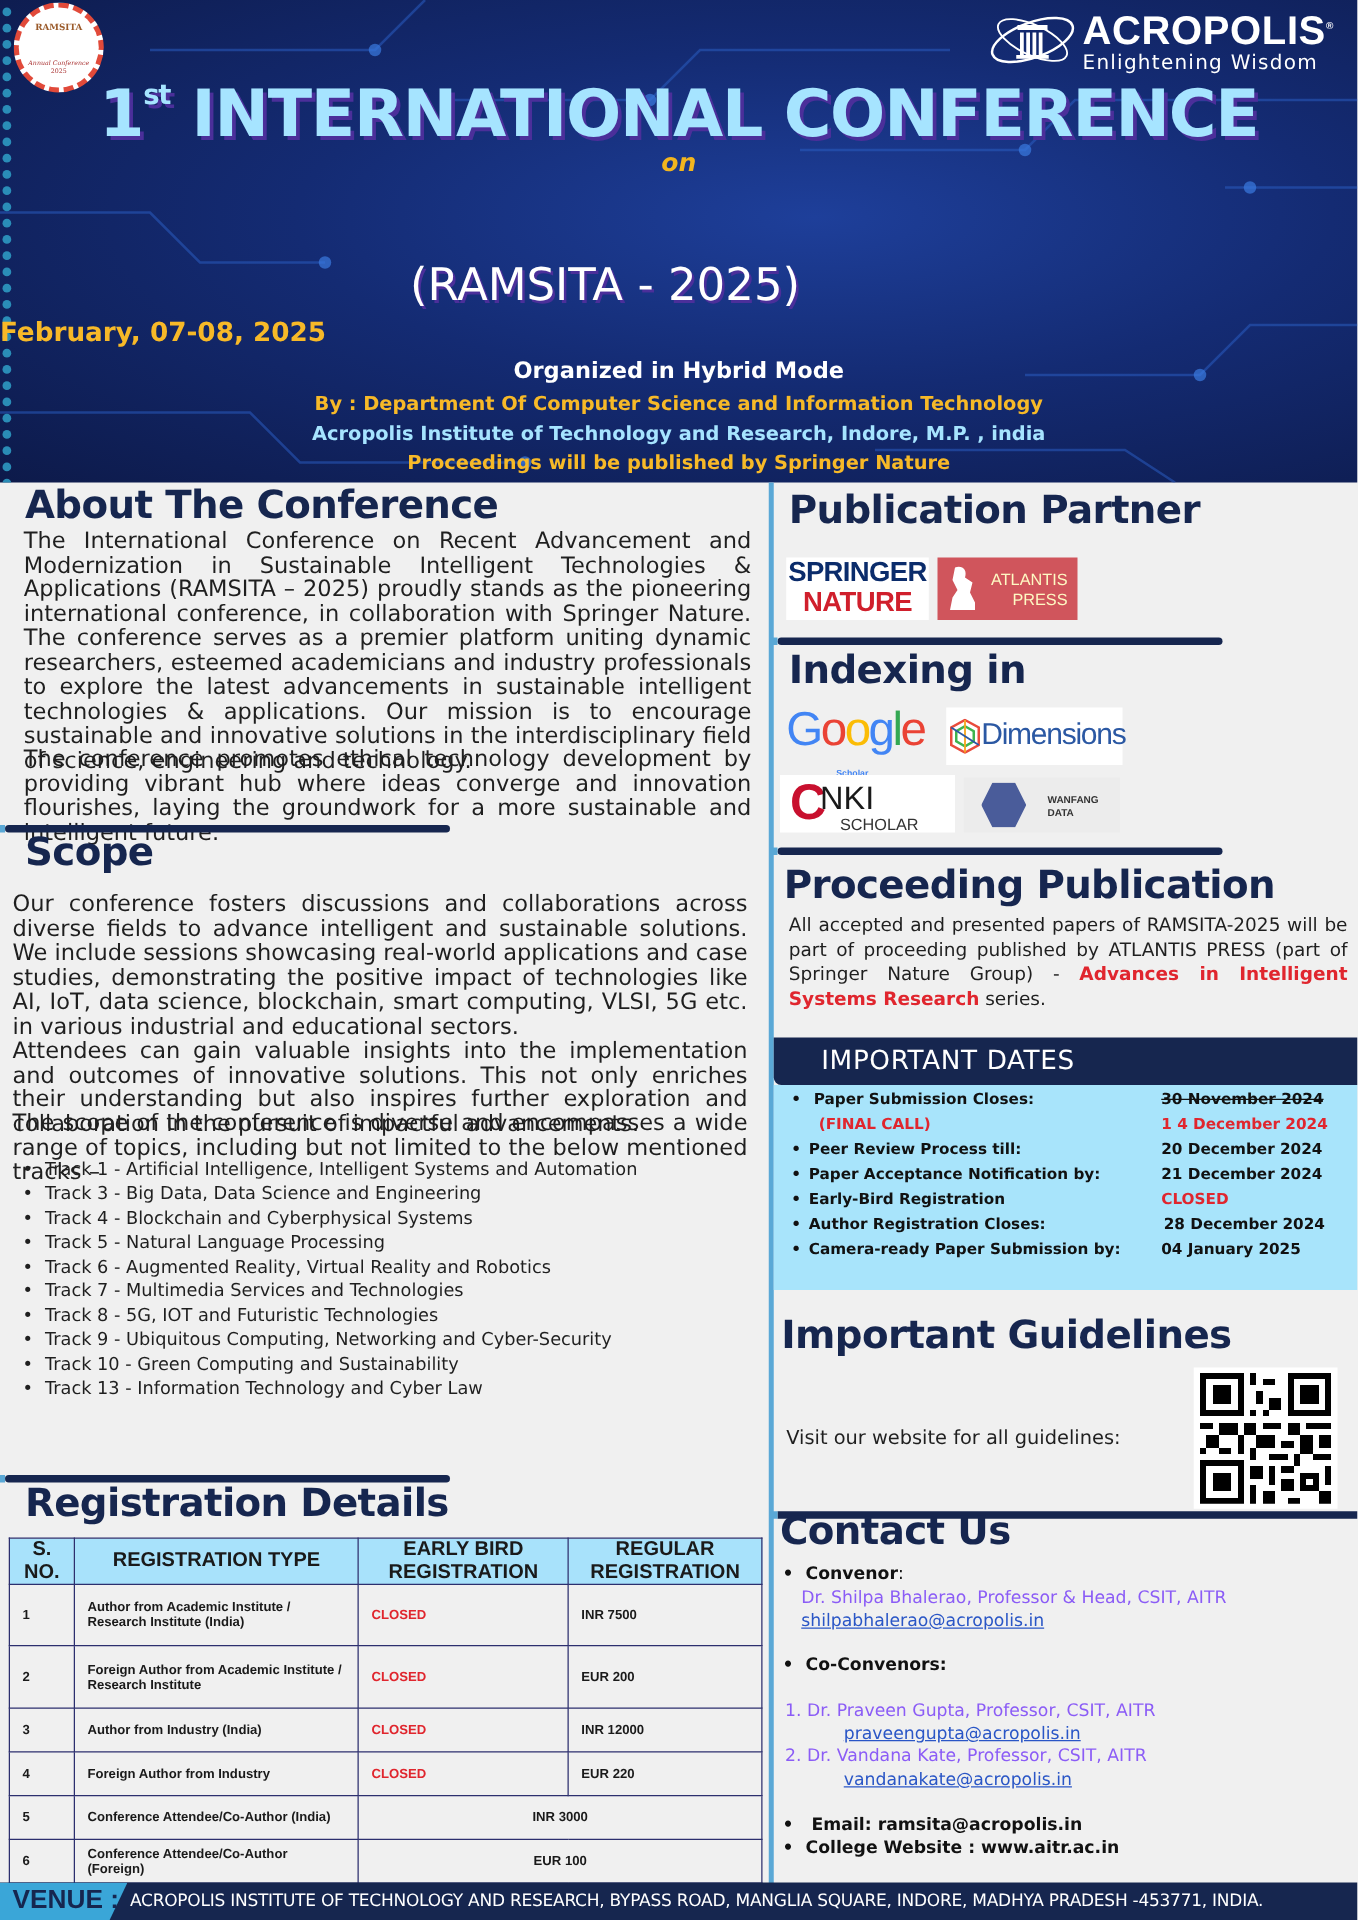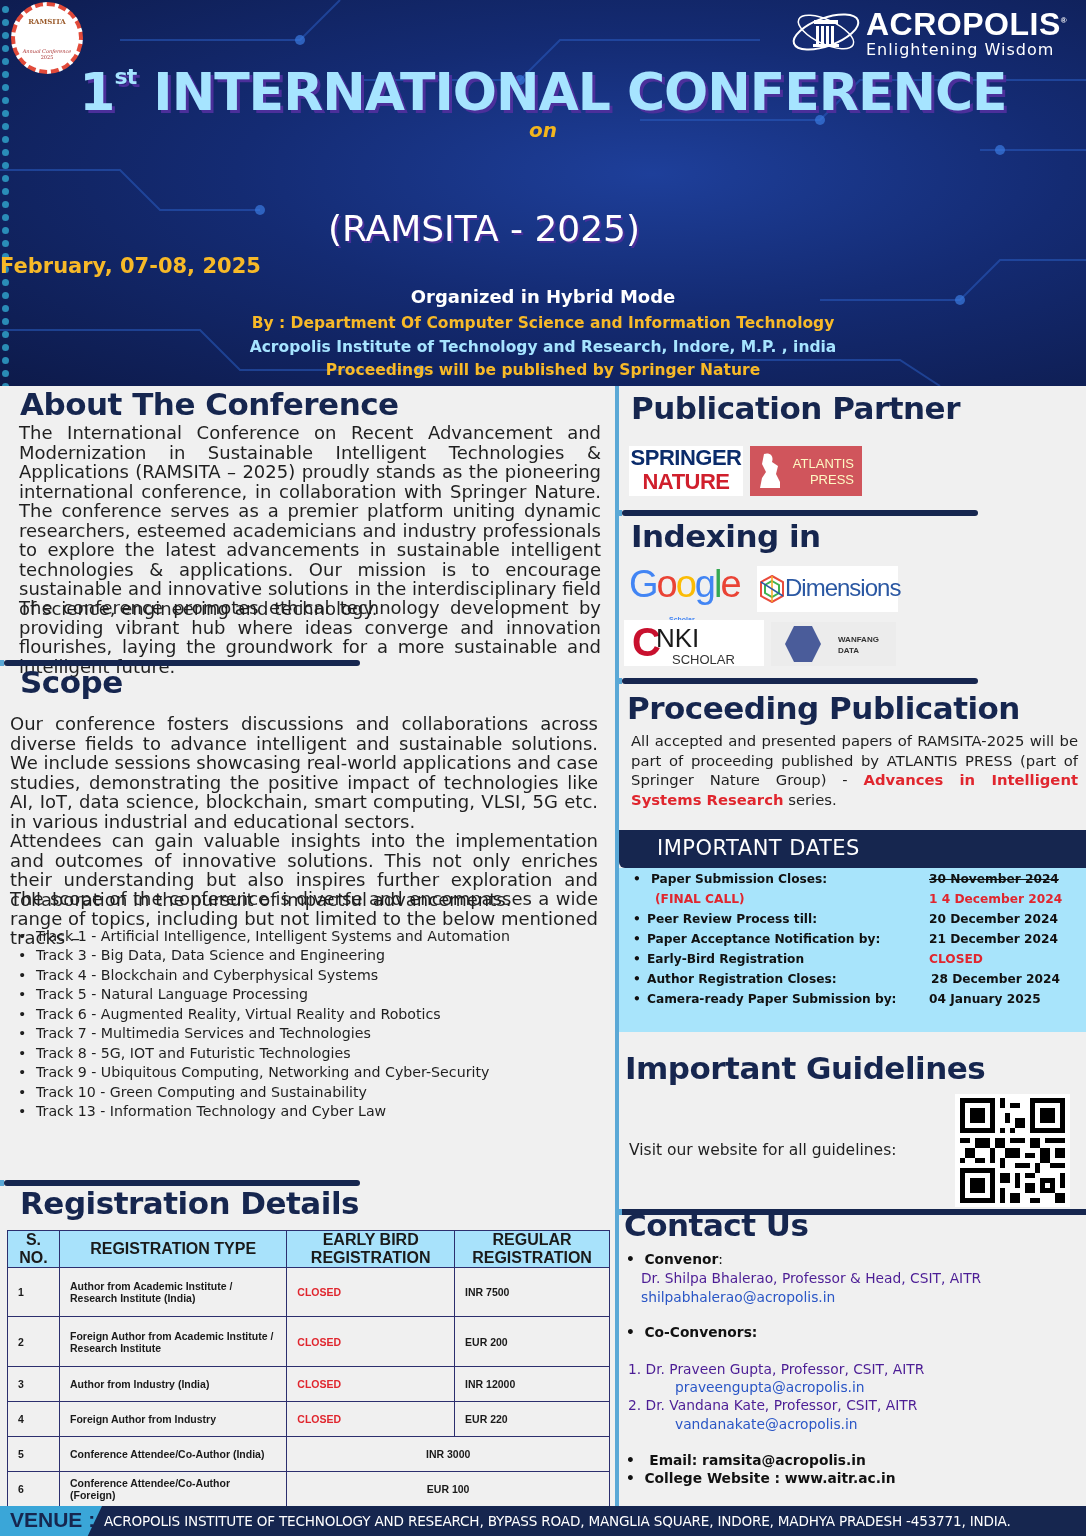--- a/index.html
+++ b/index.html
@@ -60,23 +60,23 @@
 .dates-head{position:absolute;left:619px;top:830px;width:467px;height:38px;background:#16264f;border-radius:0 0 0 6px}
 .dates-head span{position:absolute;left:38px;top:6px;color:#fff;font-size:21px;letter-spacing:.5px}
 .dates-body{position:absolute;left:619px;top:868px;width:467px;height:164px;background:#a8e4fb}
 .drow{position:absolute;left:14px;font-size:12.2px;font-weight:bold;color:#111;white-space:nowrap}
 .drow .b{position:absolute;left:0}
 .drow .l{position:absolute;left:14px}
 .drow .v{position:absolute;left:296px}
 .red{color:#e0262e}
 .strike{text-decoration:line-through}
 .qr{position:absolute;left:955px;top:1094px;width:115px;height:113px;background:#fff;padding:4px}
-.contact{position:absolute;left:626px;font-size:13.8px;color:#4c1d95;white-space:nowrap}
+.contact{position:absolute;left:626px;font-size:13.8px;color:#8b5cf6;white-space:nowrap}
 .contact.b{font-weight:bold;color:#111}
-a.lnk{color:#2a56c6;}
+a.lnk{color:#2a56c6;text-decoration:underline}
 .venue{position:absolute;left:0;top:1506px;width:1086px;height:30px;background:#16264f}
 .venue .vl{position:absolute;left:0;top:0;width:102px;height:30px;background:#3aa6d8;clip-path:polygon(0 0,100% 0,86% 100%,0 100%)}
 .venue .vlt{position:absolute;left:10px;top:2px;font-family:"Liberation Sans",sans-serif;font-weight:bold;font-size:21px;color:#16264f}
 .venue .vt{position:absolute;left:104px;top:7px;font-size:13.6px;color:#fff;letter-spacing:-.2px;white-space:nowrap}
 </style>
 </head>
 <body>
 
 <div class="hero">
   <svg class="circuit" width="1086" height="386">

